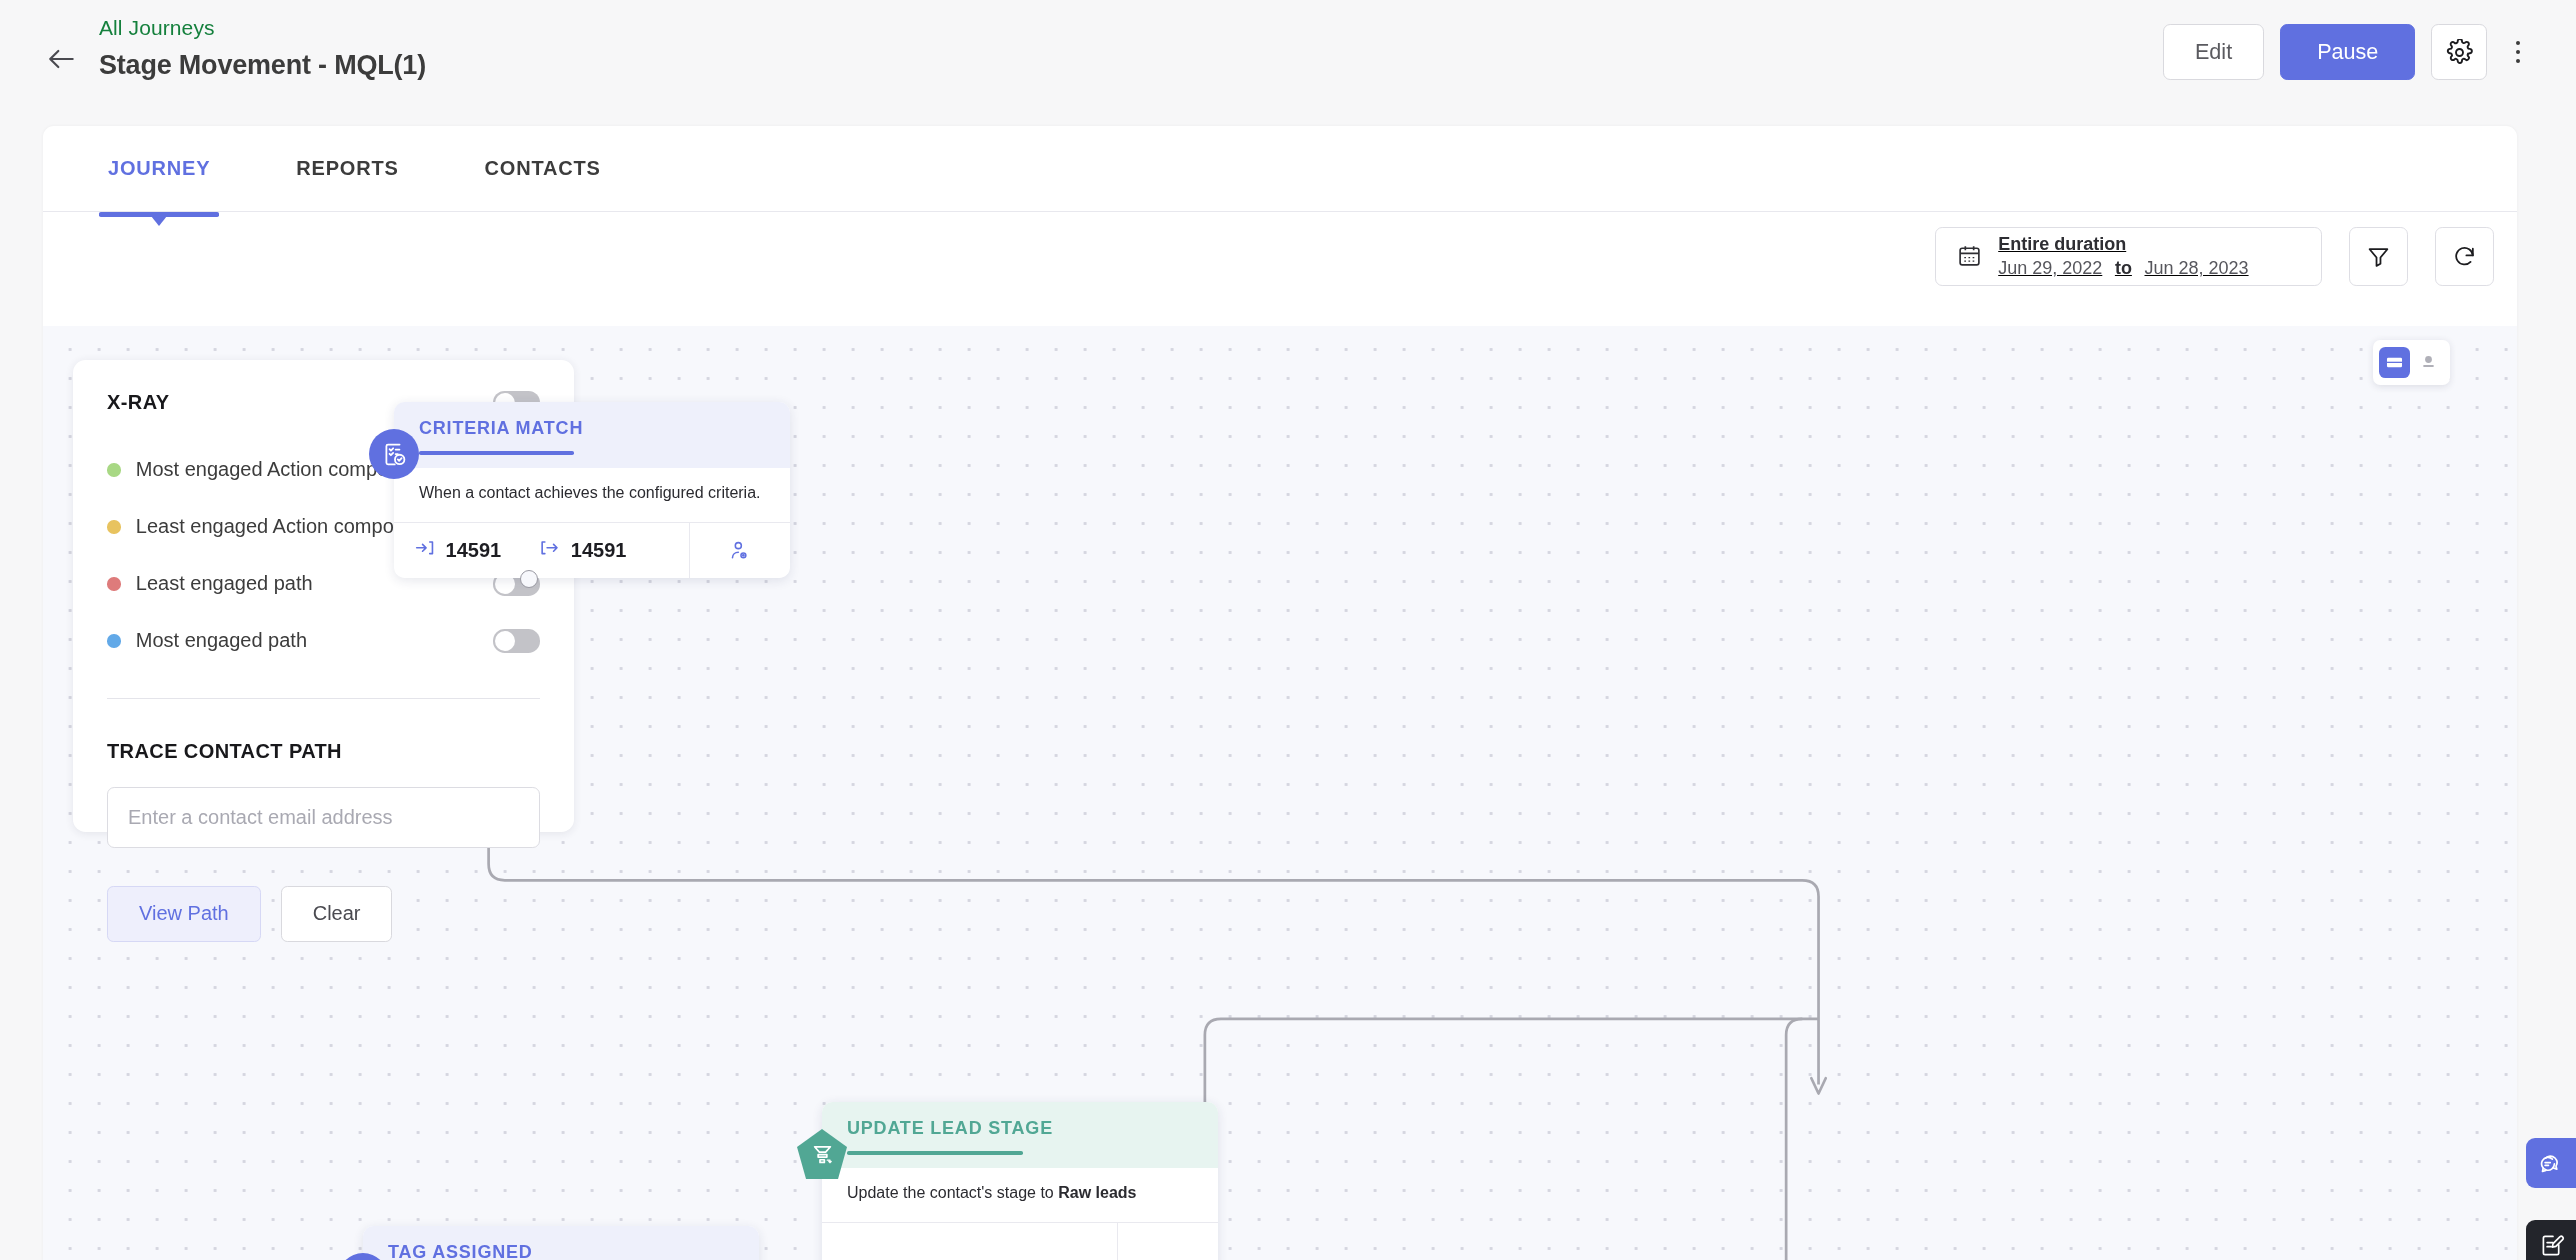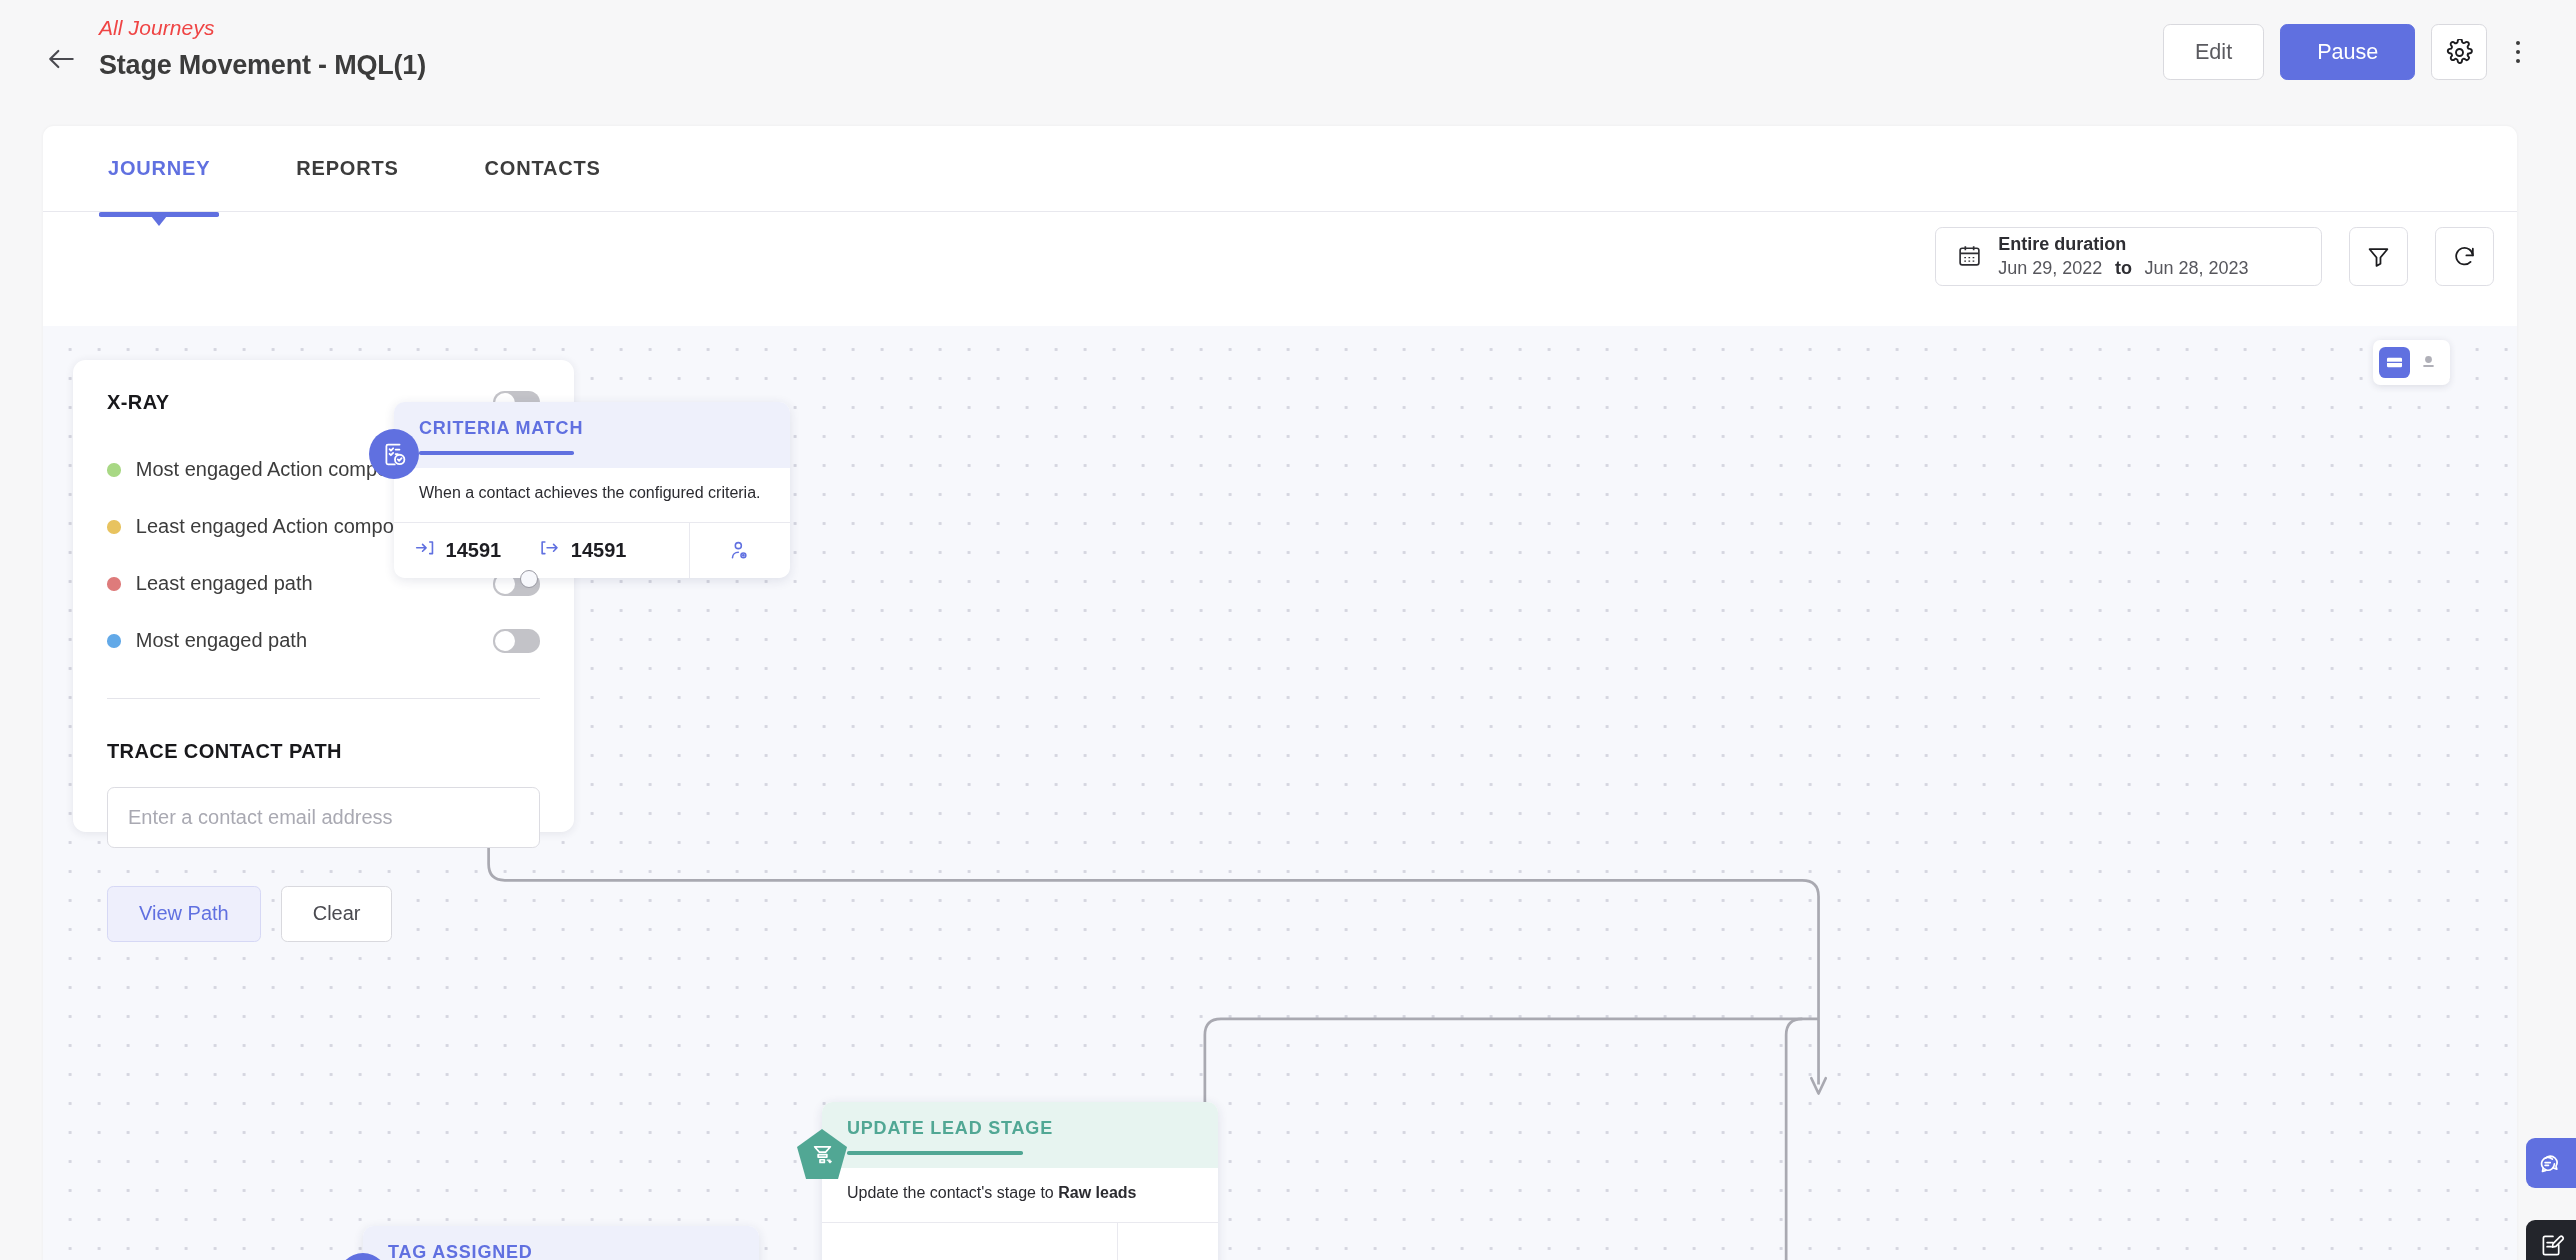--- a/index.html
+++ b/index.html
@@ -14,21 +14,21 @@
   .topbar {
     position: absolute; left: 0; top: 0; width: 2576px; height: 133px;
     background: #f7f7f8;
   }
   .back-arrow {
     position: absolute; left: 43px; top: 41px;
     width: 36px; height: 36px; cursor: pointer;
   }
   .breadcrumb {
     position: absolute; left: 99px; top: 16px;
-    font-size: 21px; color: #ef4444; letter-spacing: 0.1px; cursor: pointer; font-style: italic;
+    font-size: 21px; color: #15803d; letter-spacing: 0.1px; cursor: pointer;
   }
   .page-title {
     position: absolute; left: 99px; top: 50px;
     font-size: 27px; font-weight: bold; color: #3c3c3c; letter-spacing: -0.2px;
   }
   .topbar-actions {
     position: absolute; right: 38px; top: 24px;
     display: flex; align-items: center; gap: 16px;
   }
   .btn {
@@ -71,21 +71,21 @@
   }
   .tab.active .tab-caret {
     position: absolute; left: 50%; bottom: -14.4px; margin-left: -8px;
     width: 0; height: 0; border-left: 8px solid transparent;
     border-right: 8px solid transparent; border-top: 10px solid #6070e0;
   }
 
   
   .toolbar {
     position: absolute; right: 23.4px; top: 101px;
-    display: flex; align-items: center; gap: 27px;
+    display: flex; align-items: center; gap: 27px; text-decoration: underline;
   }
   .daterange {
     height: 59px; min-width: 387px; border: 0.9px solid #dedee4; border-radius: 7.2px;
     background: #fff; display: flex; align-items: center; gap: 16px;
     padding: 0 21.6px; cursor: pointer;
   }
   .dr-text { display: flex; flex-direction: column; gap: 2.7px; }
   .dr-label { font-size: 18px; font-weight: bold; color: #2e2e33; }
   .dr-dates { font-size: 18px; color: #56565c; display: flex; gap: 12.6px; }
   .dr-dates b { font-weight: bold; color: #2e2e33; }

